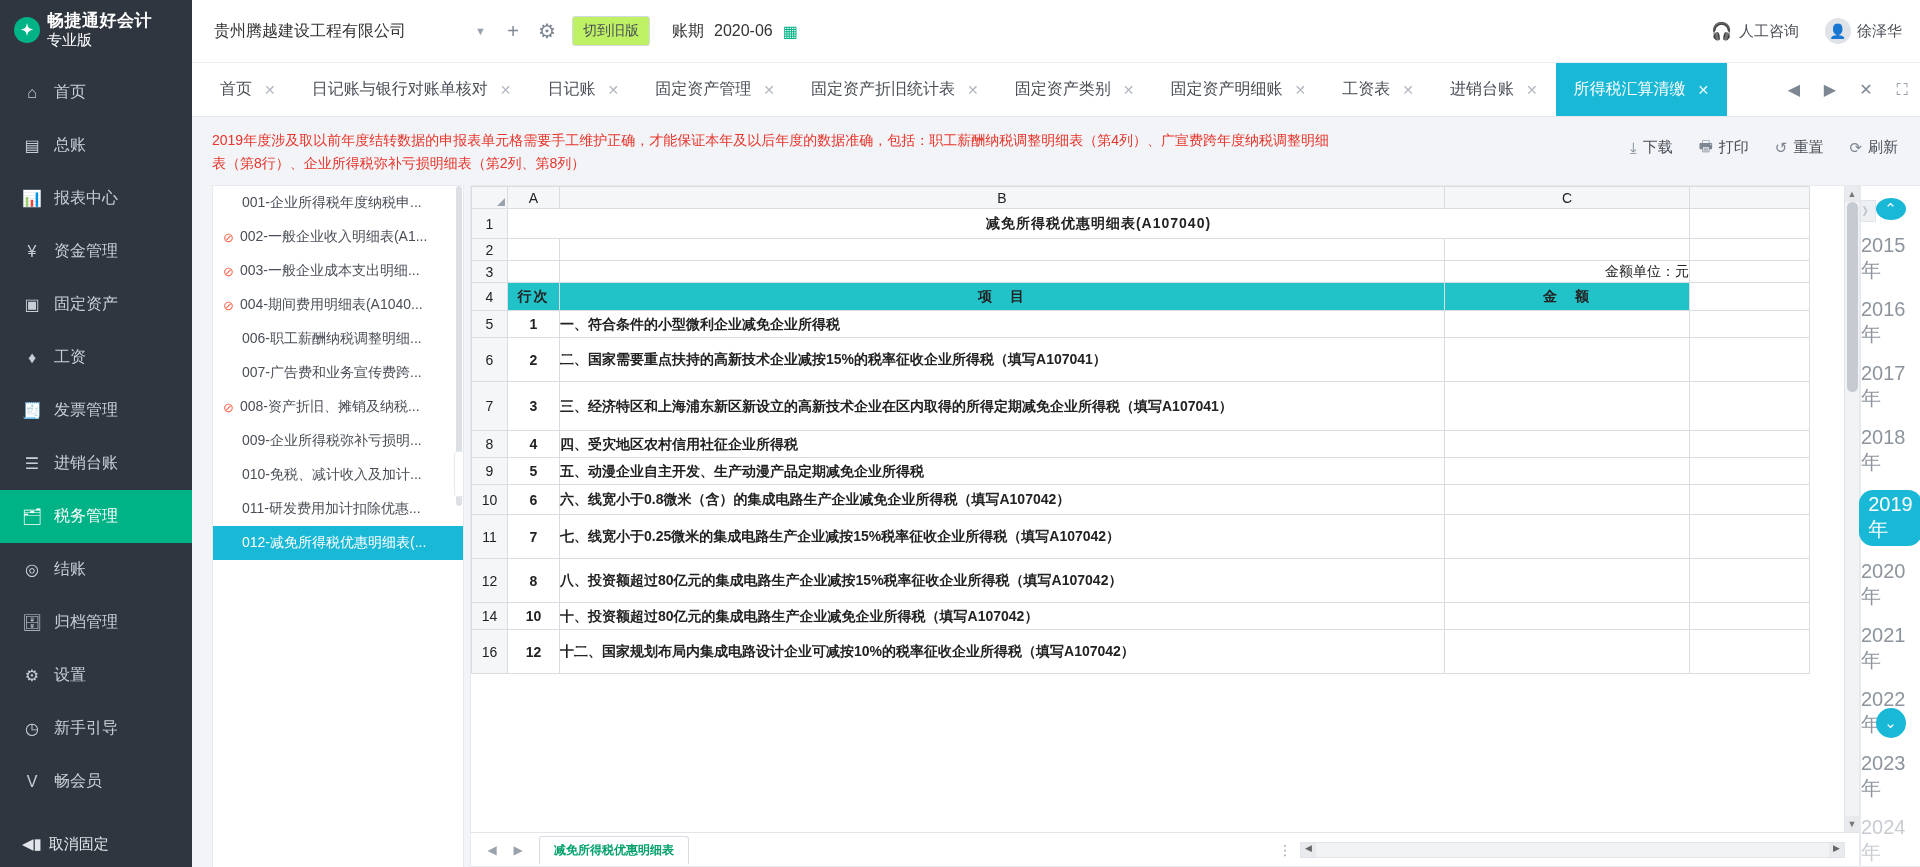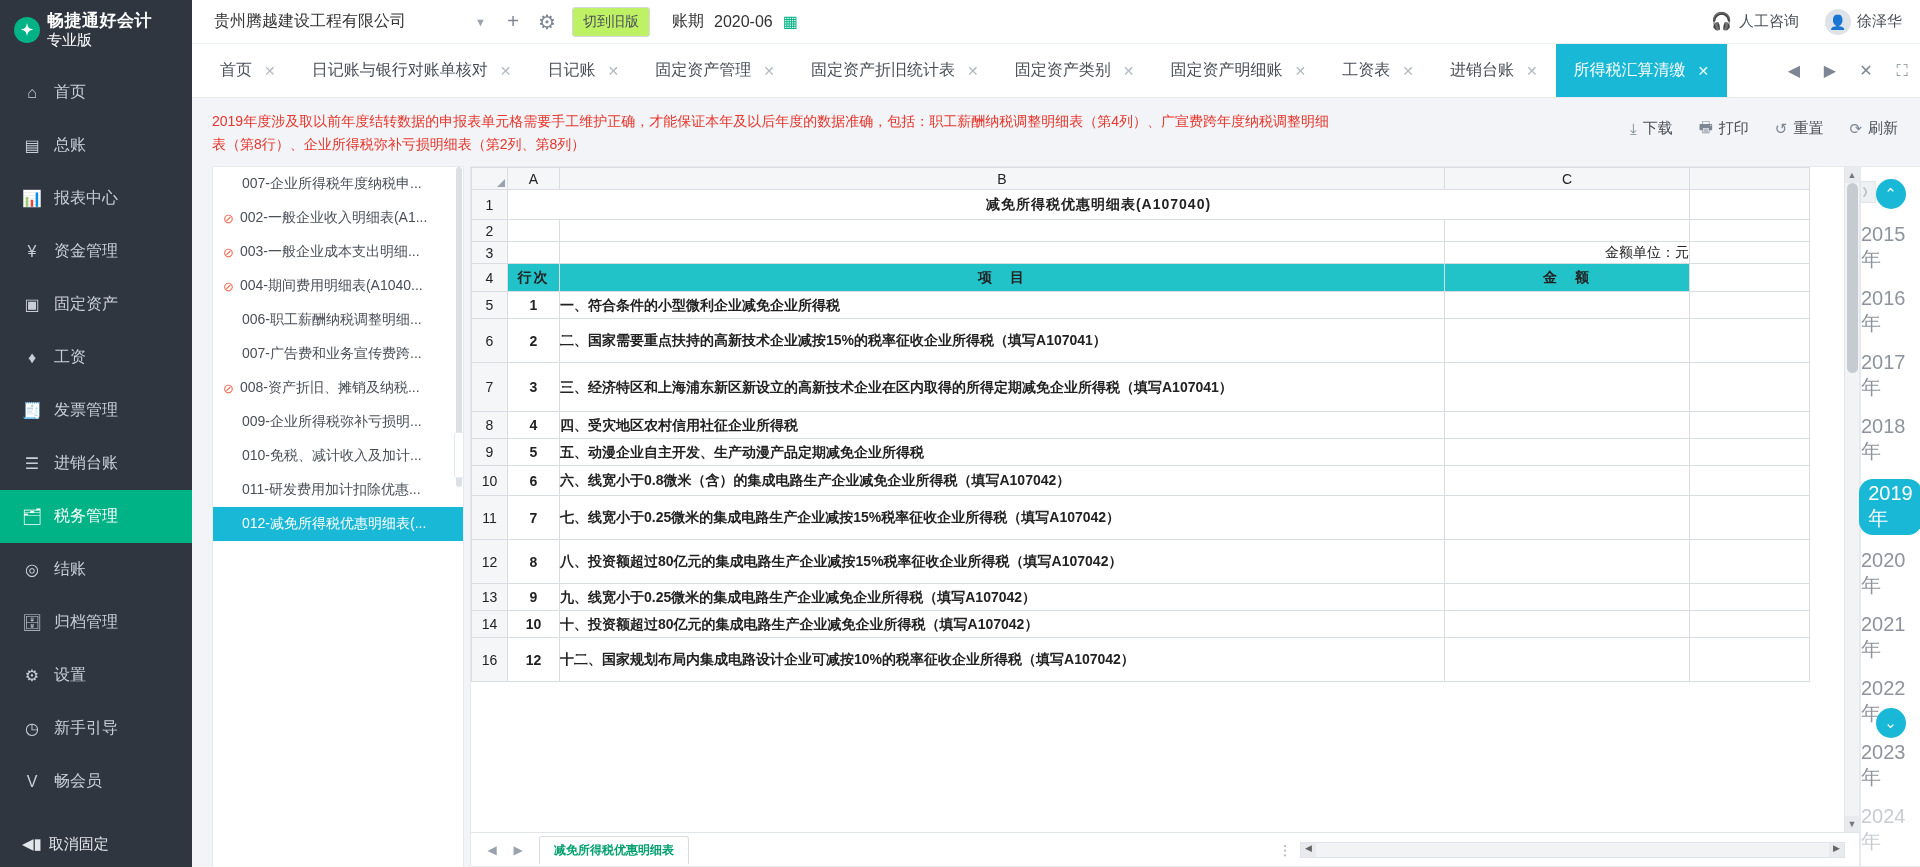--- a/index.html
+++ b/index.html
@@ -47,21 +47,21 @@
     position: absolute; bottom: 0; left: 0; width: 192px; height: 46px;
     display:flex; align-items:center; gap:7px; padding-left: 22px;
     font-size: 15px; color: #e3e6ea; background:#2f3640;
   }
 
   
   .right { flex: 1; display: flex; flex-direction: column; height: 867px; background: #f2f4f7;}
 
   
   .topbar {
-    height: 44px; background: #fff; display: flex; align-items: center;
+    height: 63px; background: #fff; display: flex; align-items: center;
     padding: 0 18px 0 14px; border-bottom: 1px solid #eceff3;
   }
   .company-select {
     width: 290px; height: 34px; display: flex; align-items: center;
     justify-content: space-between; padding: 0 10px 0 8px;
     font-size: 16px; color: #333; cursor: pointer;
   }
   .caret { color:#9aa3ad; font-size: 11px;}
   .tb-icon {
     width: 34px; height: 34px; display: flex; align-items: center; justify-content: center;
@@ -401,21 +401,21 @@
           <span>刷新</span>
         </div>
       </div>
     </div>
 
     <div class="body-area">
 
       <div class="formlist">
         <div class="fl-item">
           <span class="sp"></span>
-          <span>007-企业所得税年度纳税申...</span>
+          <span>001-企业所得税年度纳税申...</span>
         </div>
         <div class="fl-item">
           <span class="warn">⊘</span>
           <span>002-一般企业收入明细表(A1...</span>
         </div>
         <div class="fl-item">
           <span class="warn">⊘</span>
           <span>003-一般企业成本支出明细...</span>
         </div>
         <div class="fl-item">
@@ -539,27 +539,20 @@
                 <td class="rowhead">11</td>
                 <td class="rowno">7</td>
                 <td class="txt">七、线宽小于0.25微米的集成电路生产企业减按15%税率征收企业所得税（填写A107042）</td>
                 <td></td>
                 <td></td>
               </tr>
               <tr style="height:44px">
                 <td class="rowhead">12</td>
                 <td class="rowno">8</td>
                 <td class="txt">八、投资额超过80亿元的集成电路生产企业减按15%税率征收企业所得税（填写A107042）</td>
-                <td></td>
-                <td></td>
-              </tr>
-              <tr style="height:27px">
-                <td class="rowhead">13</td>
-                <td class="rowno">9</td>
-                <td class="txt">九、线宽小于0.25微米的集成电路生产企业减免企业所得税（填写A107042）</td>
                 <td></td>
                 <td></td>
               </tr>
               <tr style="height:27px">
                 <td class="rowhead">14</td>
                 <td class="rowno">10</td>
                 <td class="txt">十、投资额超过80亿元的集成电路生产企业减免企业所得税（填写A107042）</td>
                 <td></td>
                 <td></td>
               </tr>

